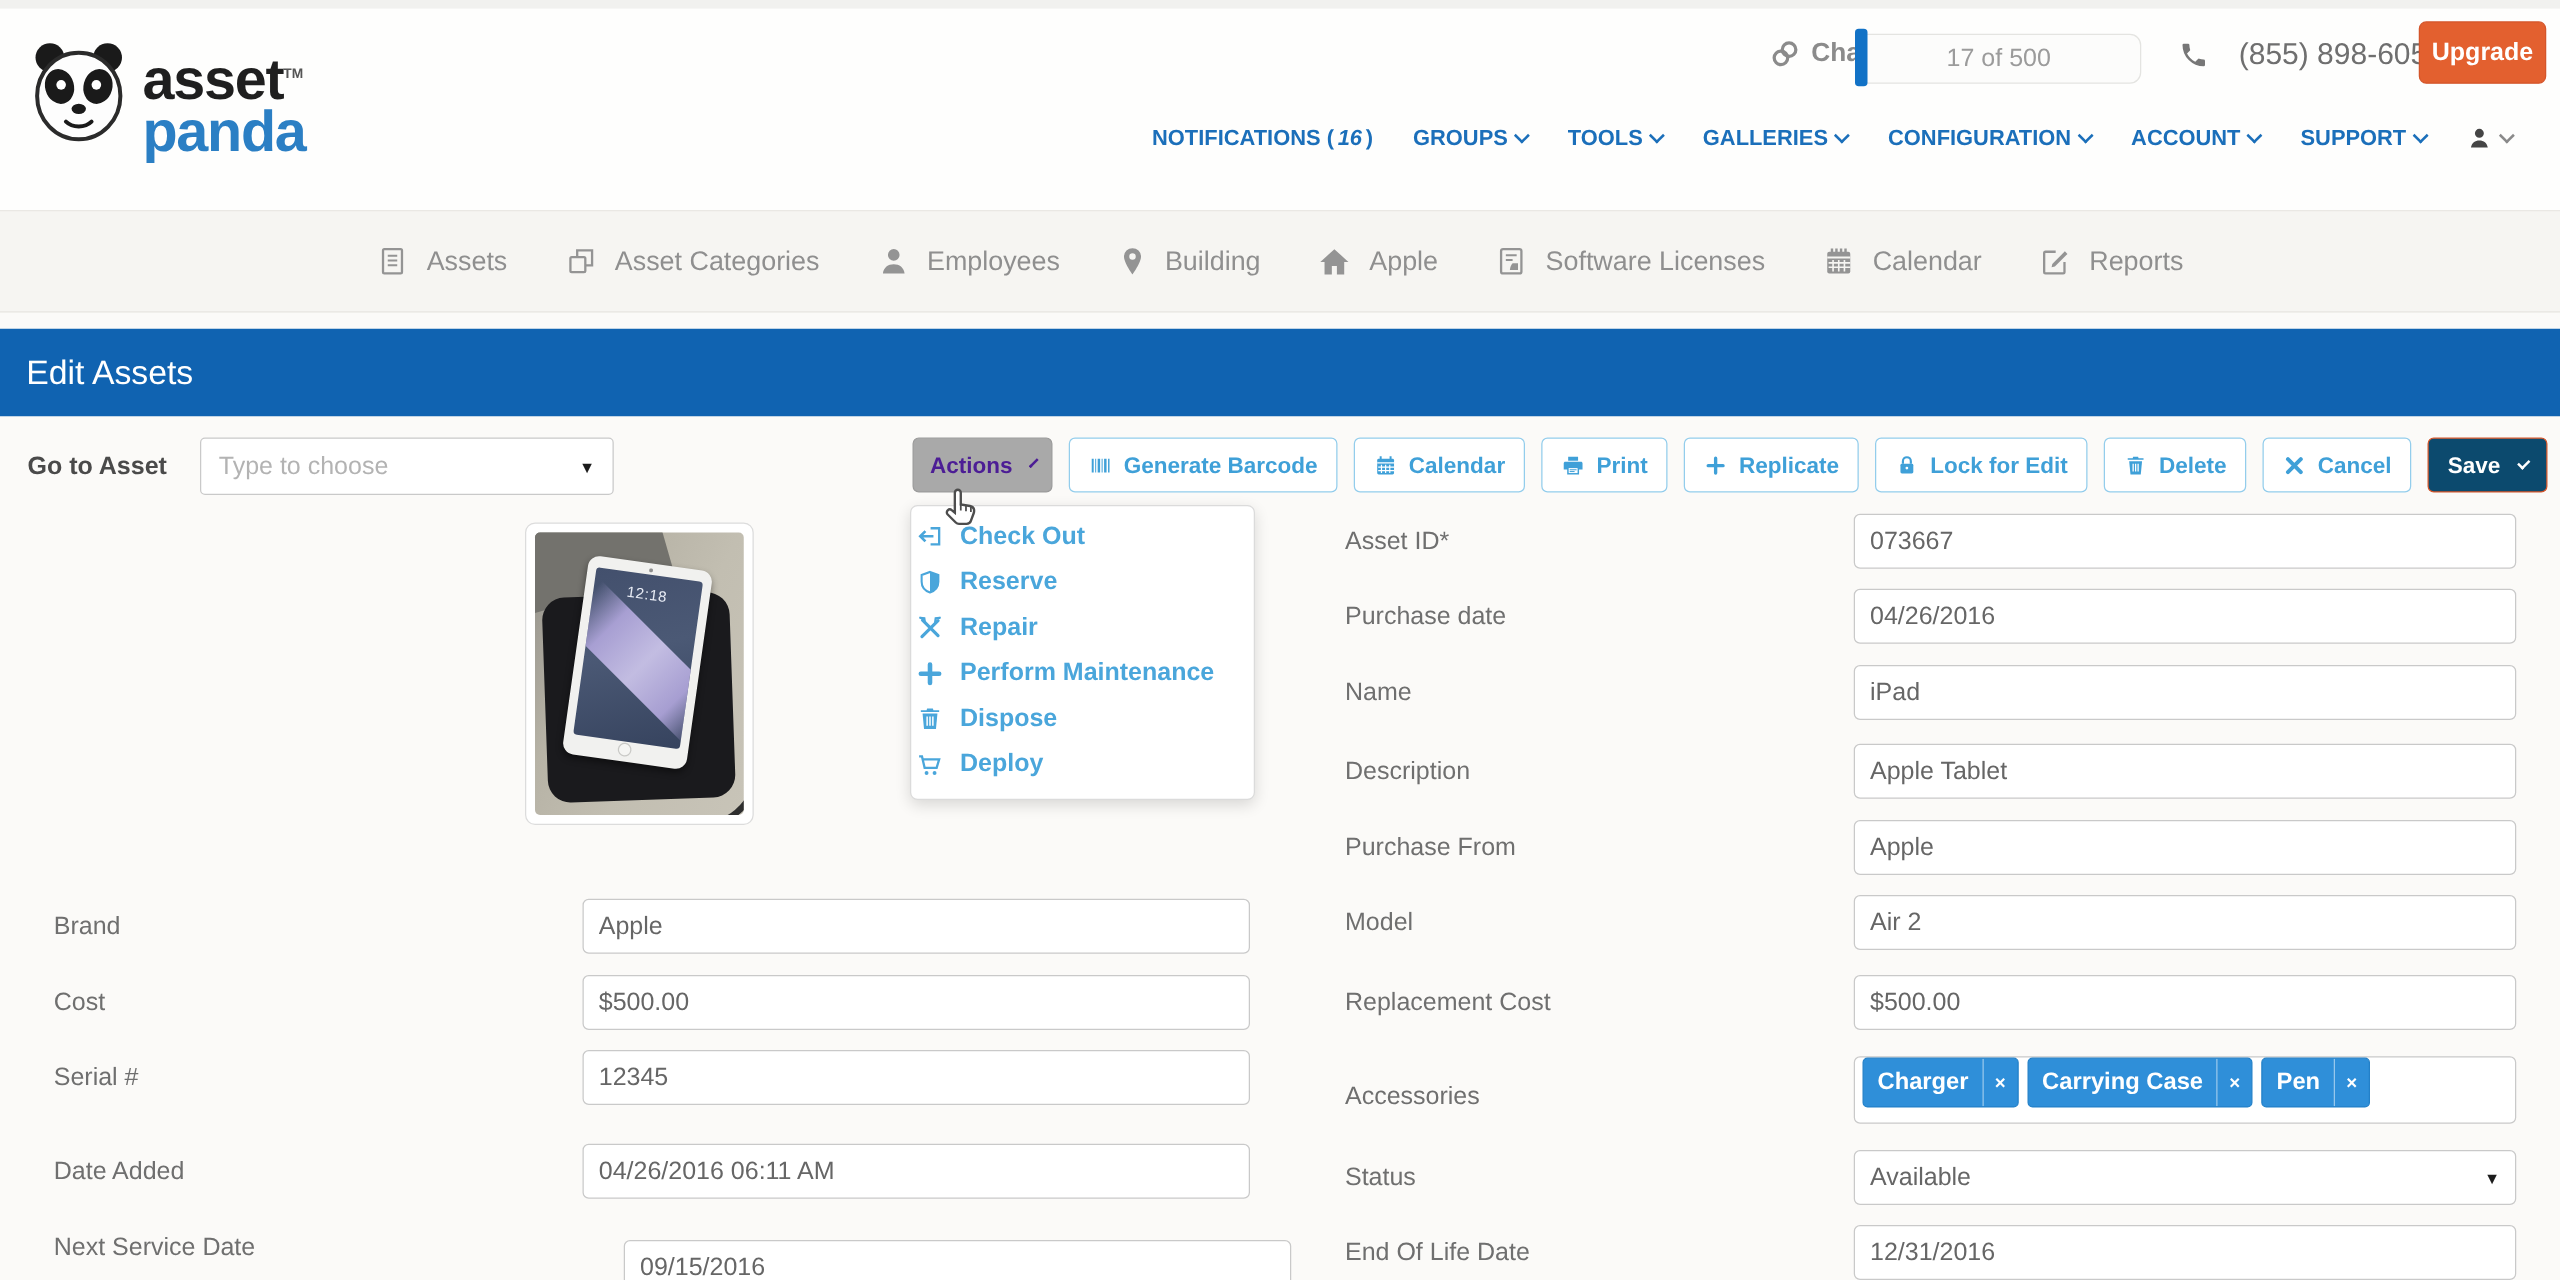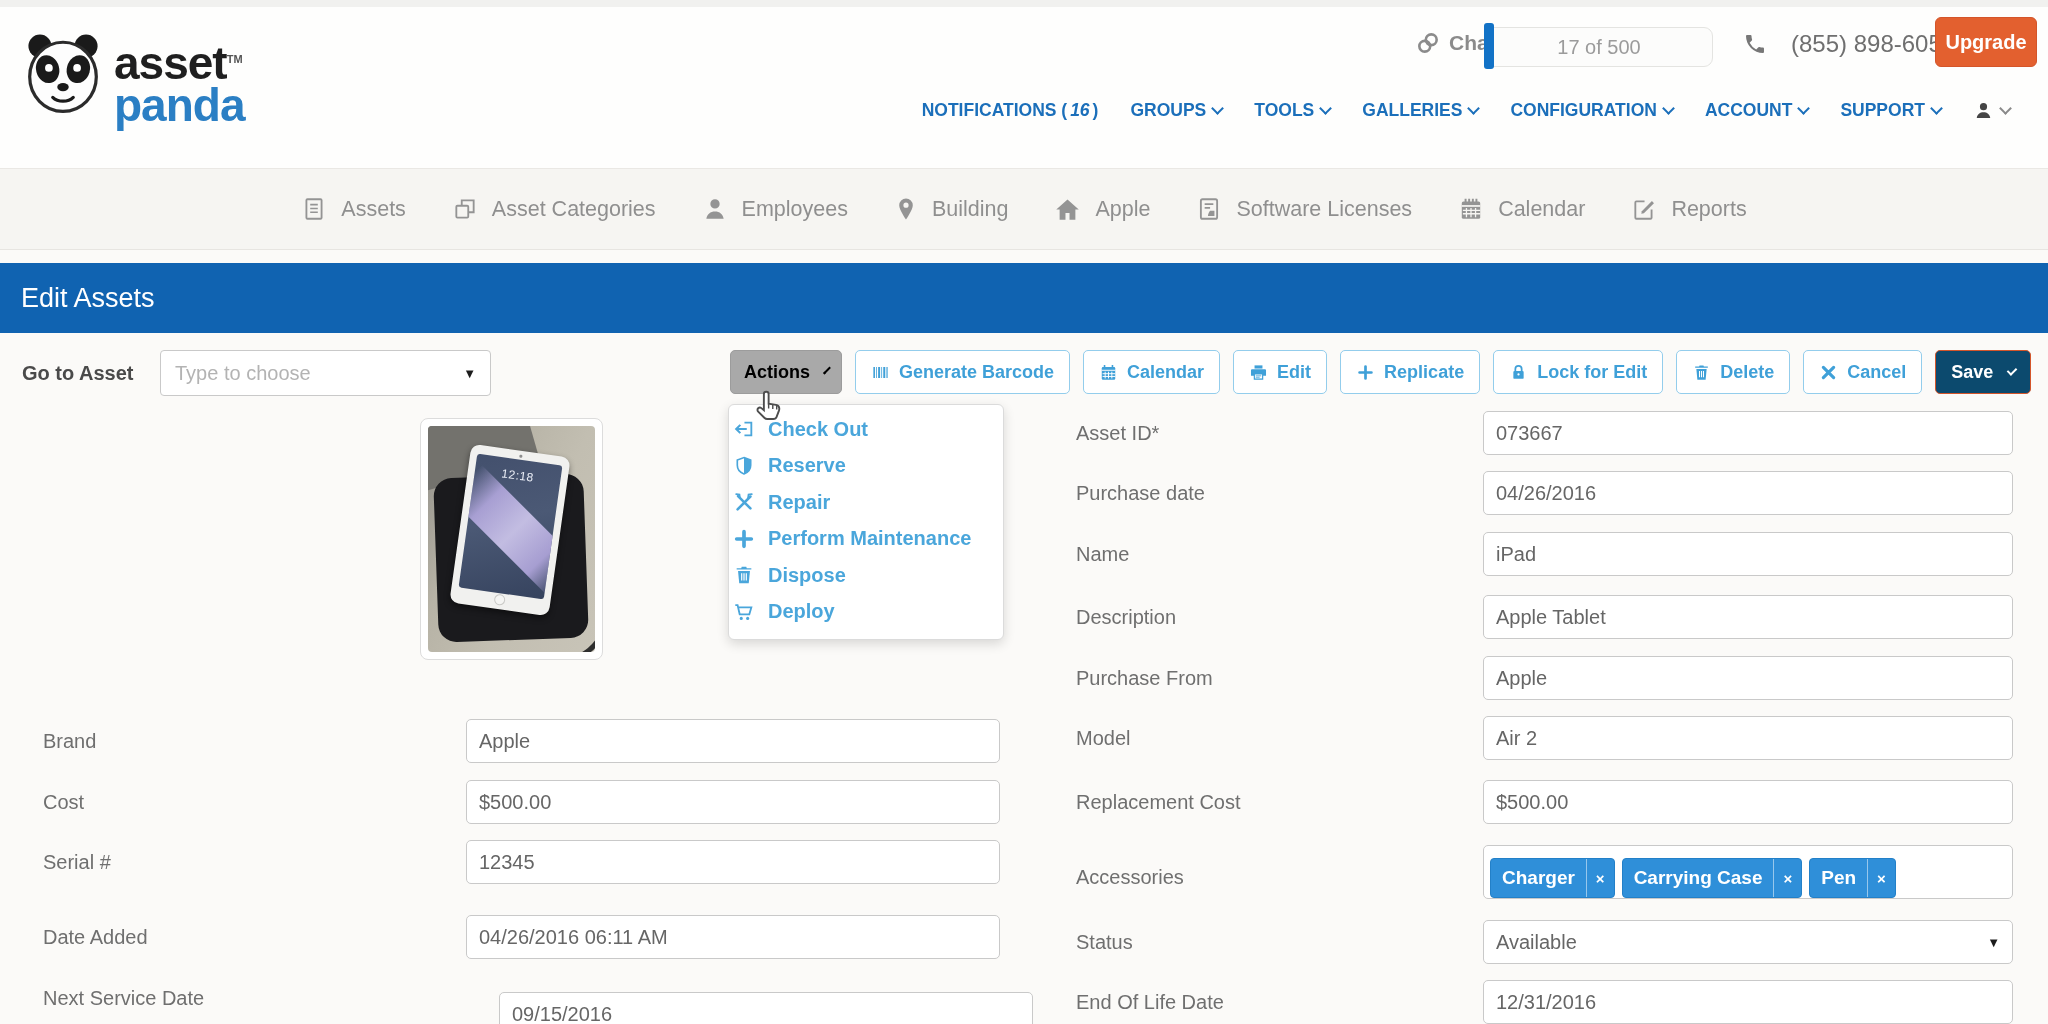--- a/index.html
+++ b/index.html
@@ -53,21 +53,21 @@
   .goto-label{left:22px;top:350px;height:46px;line-height:46px;font-weight:bold;color:#4a4a4a;font-size:20px;}
   .goto-select{left:160px;top:350px;width:331px;height:46px;background:#fff;border:1px solid #c9c9c9;border-radius:4px;
     display:flex;align-items:center;justify-content:space-between;padding:0 14px;box-sizing:border-box;cursor:pointer;}
   .goto-select .ph{color:#b3b3b3;font-size:20px;}
   .dd-arrow{font-size:13px;color:#1c1c1c;}
 
   .btnrow{left:730px;top:350px;height:46px;display:flex;gap:13px;}
   .btn{display:flex;align-items:center;gap:9px;padding:0 15px;height:44px;box-sizing:border-box;
     background:#fff;border:1px solid #93cdec;border-radius:5px;color:#3fa0d8;font-weight:bold;font-size:18px;cursor:pointer;white-space:nowrap;}
   .btn svg{width:19px;height:19px;flex:none;}
-  .btn-actions{background:#a9a9a9;border-color:#9c9c9c;color:#000000;width:112px;justify-content:center;}
+  .btn-actions{background:#a9a9a9;border-color:#9c9c9c;color:#4c1d95;width:112px;justify-content:center;}
   .btn-save{background:#0c4a6e;border-color:#d4552a;color:#fff;width:96px;justify-content:center;}
 
   
   .menu{left:728px;top:404px;width:274px;background:#fff;border:1px solid #dbdbdb;border-radius:6px;
     box-shadow:0 4px 12px rgba(0,0,0,.14);padding:6px 0 9px 0;z-index:40;}
   .menu-item{display:flex;align-items:center;gap:13px;height:36.5px;padding-left:4px;
     color:#4aa6db;font-weight:bold;font-size:20px;cursor:pointer;}
   .menu-item svg{width:22px;height:22px;flex:none;}
 
   .cursor{left:752px;top:386px;z-index:60;pointer-events:none;}
@@ -95,21 +95,21 @@
   
   .flabel{position:absolute;color:#6f6f6f;font-size:20px;height:44px;line-height:44px;white-space:nowrap;}
   .tin{position:absolute;height:44px;border:1px solid #c9c9c9;border-radius:5px;background:#fff;color:#666;
     font-size:20px;padding:0 12px;box-sizing:border-box;font-family:inherit;outline:none;}
   .lcol{left:466px;width:534px;}
   .rcol{left:1483px;width:530px;}
   .llab{left:43px;}
   .rlab{left:1076px;}
 
   .acc-box{left:1483px;top:845px;width:530px;height:54px;background:#fff;border:1px solid #c9c9c9;border-radius:5px;
-    box-sizing:border-box;display:flex;align-items:flex-end;gap:7px;padding:0 6px;}
+    box-sizing:border-box;display:flex;align-items:flex-start;gap:7px;padding:0 6px;}
   .tag{display:flex;align-items:stretch;background:#2f8fd9;border:1px solid #2380c8;border-radius:4px;color:#fff;
     font-weight:bold;font-size:19px;overflow:hidden;cursor:default;}
   .tag .t{padding:8px 11px;}
   .tag .x{display:flex;align-items:center;padding:0 9px;border-left:1px solid rgba(255,255,255,.5);font-size:15px;cursor:pointer;}
 
   .sel{display:flex;align-items:center;justify-content:space-between;cursor:pointer;}
   .sel .val{color:#666;}
 </style>
 </head>
 <body>
@@ -313,21 +313,21 @@
   </div>
   <div class="btn">
     <span>
       <svg viewBox="0 0 24 24" fill="currentColor">
         <path d="M7 3h10v4H7z"></path>
         <path d="M4 8h16c.8 0 1.5.7 1.5 1.5V16H18v5H6v-5H2.5V9.5C2.5 8.7 3.2 8 4 8z"></path>
         <rect x="7.5" y="14.5" width="9" height="5" fill="#fff"></rect>
         <path d="M8.5 16.2h7M8.5 18h5" stroke="currentColor" stroke-width="1"></path>
       </svg>
     </span>
-    <span>Edit</span>
+    <span>Print</span>
   </div>
   <div class="btn">
     <span>
       <svg viewBox="0 0 24 24">
           <path d="M12 4.5v15M4.5 12h15" stroke="currentColor" stroke-width="3.4" stroke-linecap="round" fill="none"></path>
         </svg>
     </span>
     <span>Replicate</span>
   </div>
   <div class="btn">

